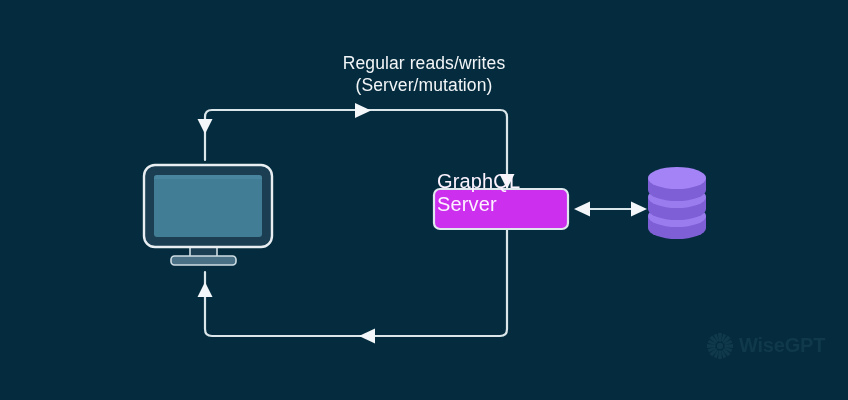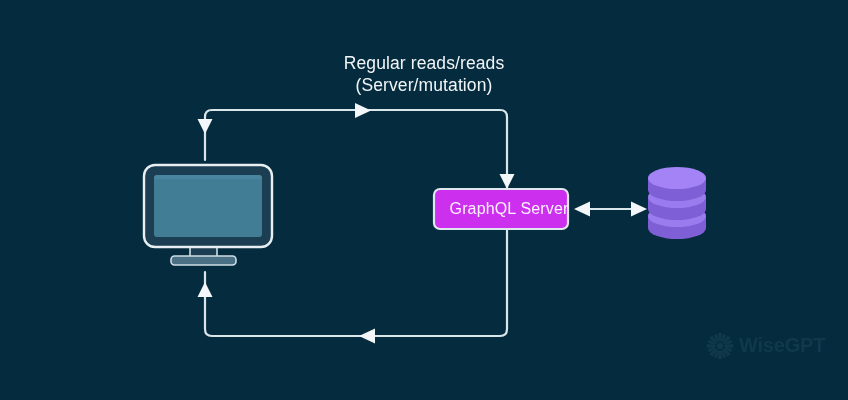--- a/index.html
+++ b/index.html
@@ -36,28 +36,28 @@
     letter-spacing: 0.1px;
     pointer-events: none;
     user-select: none;
   }
   .flow-label .line {
     display: block;
   }
   .server-label {
     position: absolute;
     left: 437px;
-    top: 192px;
+    top: 176px;
     width: 144px;
     height: 34px;
     display: flex;
     align-items: center;
     justify-content: center;
     color: #fdf2ff;
-    font-size: 16px;
+    font-size: 20px;
     letter-spacing: 0.15px;
     pointer-events: none;
     user-select: none;
   }
   .watermark {
     position: absolute;
     left: 706px;
     top: 331px;
     display: flex;
     align-items: center;
@@ -159,21 +159,21 @@
             <polygon points="-1.6,-12.6 1.6,-12.6 0.9,-5 -0.9,-5" transform="rotate(292.5)"></polygon>
             <polygon points="-1.6,-12.6 1.6,-12.6 0.9,-5 -0.9,-5" transform="rotate(337.5)"></polygon>
             <circle cx="0" cy="0" r="3.2"></circle>
           </g>
         </g>
       </g>
     </g>
   </svg>
 
   <div class="flow-label">
-    <span class="line">Regular reads/reads</span>
+    <span class="line">Regular reads/writes</span>
     <span class="line">(Server/mutation)</span>
   </div>
 
   <div class="server-label">GraphQL Server</div>
 
   <div class="watermark">
     <span style="display:inline-block;width:28px;height:28px;"></span>
     <span class="watermark-text">WiseGPT</span>
   </div>
 

